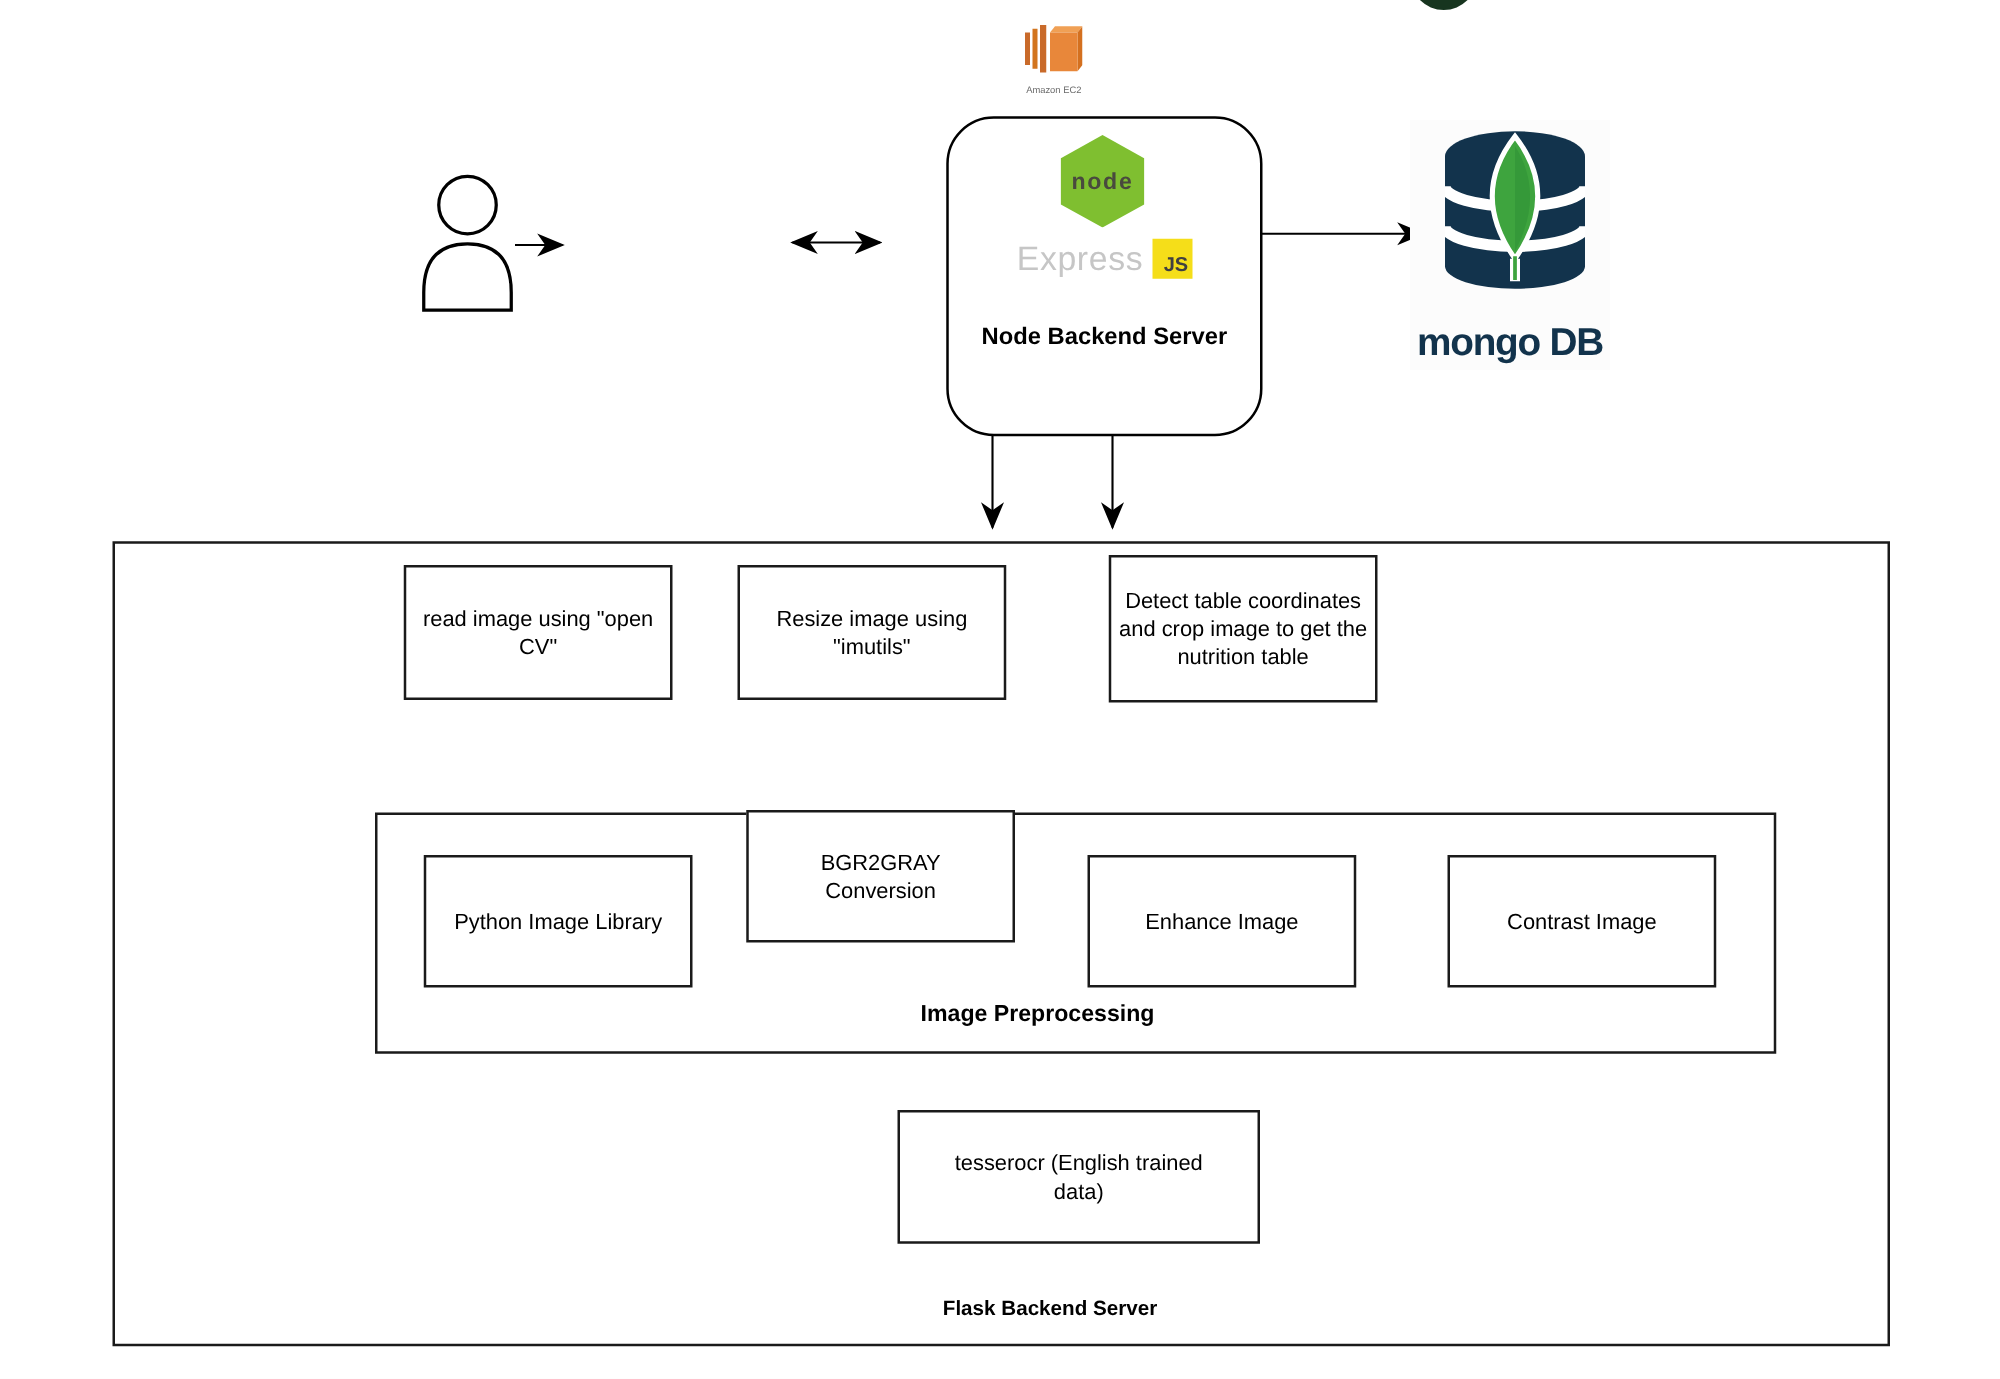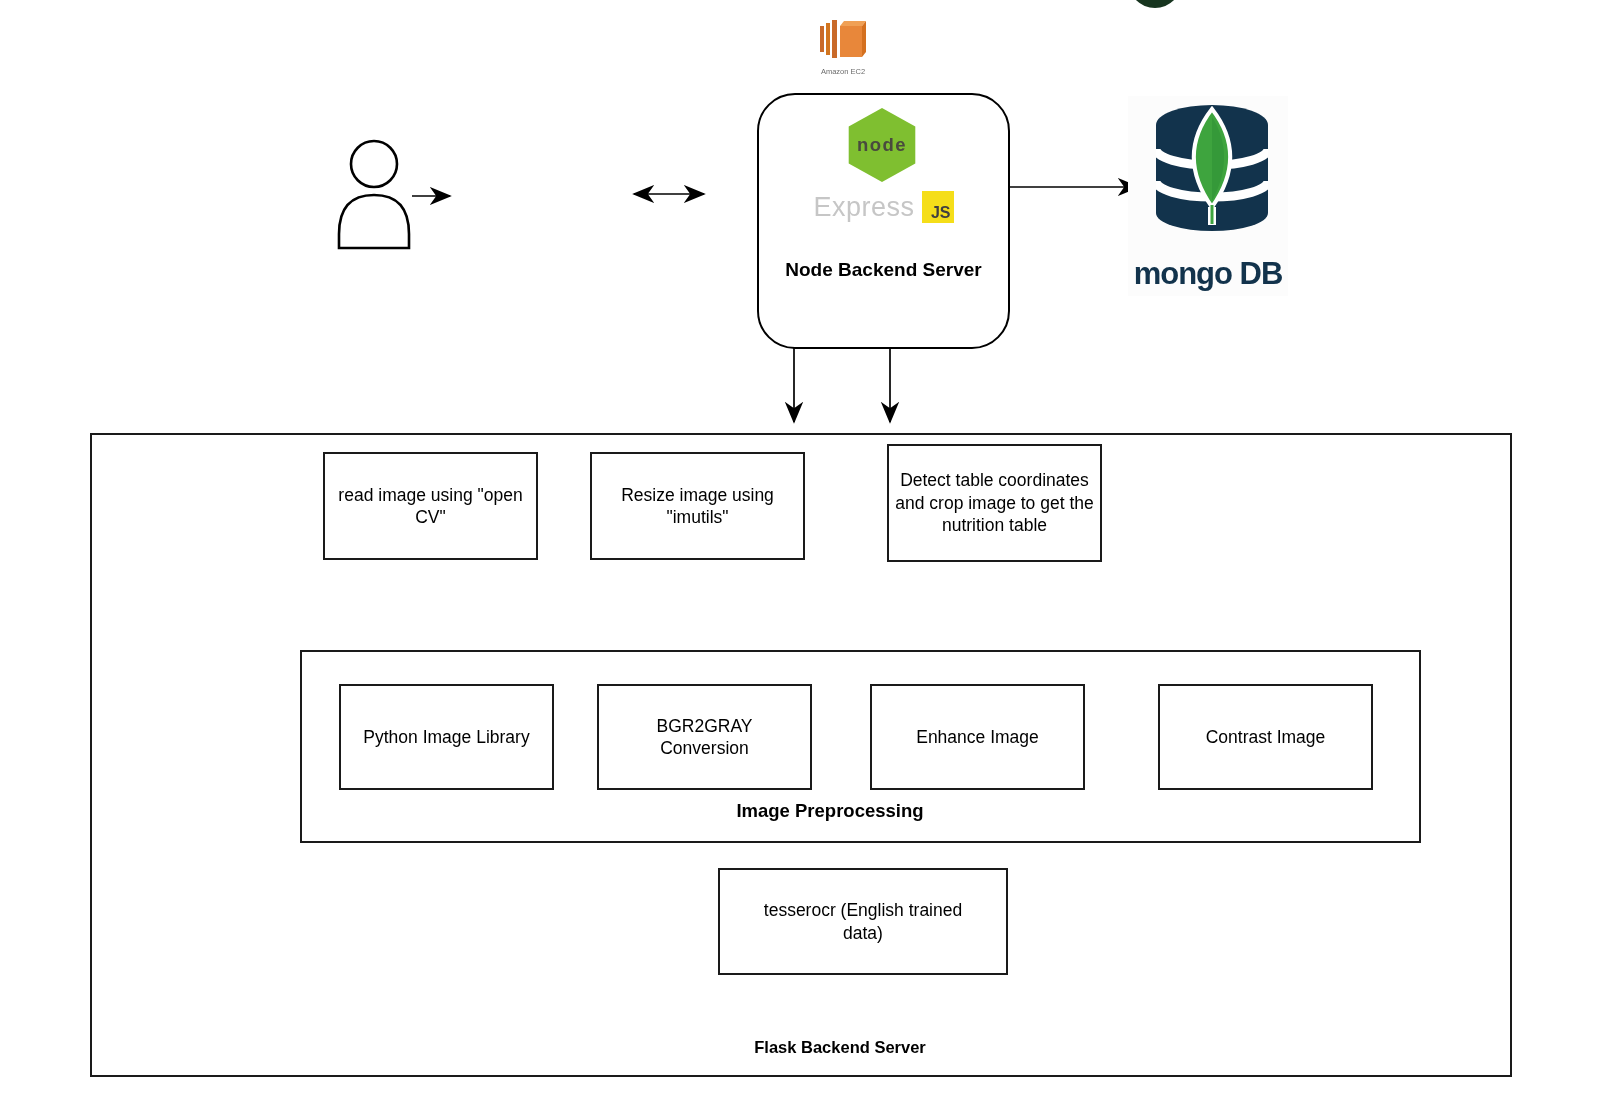--- a/index.html
+++ b/index.html
@@ -44,25 +44,25 @@
   .pbox{
     position:absolute;border:2px solid #1a1a1a;background:#fff;box-sizing:border-box;
     display:flex;align-items:center;justify-content:center;text-align:center;
     font-size:17.5px;line-height:1.28;padding:0 12px;
   }
   .p1{left:323px;top:452px;width:215px;height:108px;}
   .p2{left:590px;top:452px;width:215px;height:108px;}
   .p3{left:871px;top:444px;width:215px;height:118px;padding:0 0;margin-left:16px;}
   .prep-container{position:absolute;left:300px;top:650px;width:1121px;height:193px;border:2px solid #1a1a1a;box-sizing:border-box;}
   .s1{left:339px;top:684px;width:215px;height:106px;}
-  .s2{left:597px;top:684px;width:215px;height:106px;}
+  .s2{left:597px;top:648px;width:215px;height:106px;}
   .s3{left:870px;top:684px;width:215px;height:106px;}
   .s4{left:1158px;top:684px;width:215px;height:106px;}
   .prep-label{left:680px;top:800px;width:300px;text-align:center;font-size:18.5px;font-weight:bold;}
-  .ocr-box{left:718px;top:868px;width:290px;height:107px;padding:0 24px;font-size:17.5px;}
+  .ocr-box{left:718px;top:888px;width:290px;height:107px;padding:0 24px;font-size:17.5px;}
 </style>
 </head>
 <body>
 
 <div class="canvas">
 
   <div class="decor-circle"></div>
 
   <svg class="wires">
     <defs>

